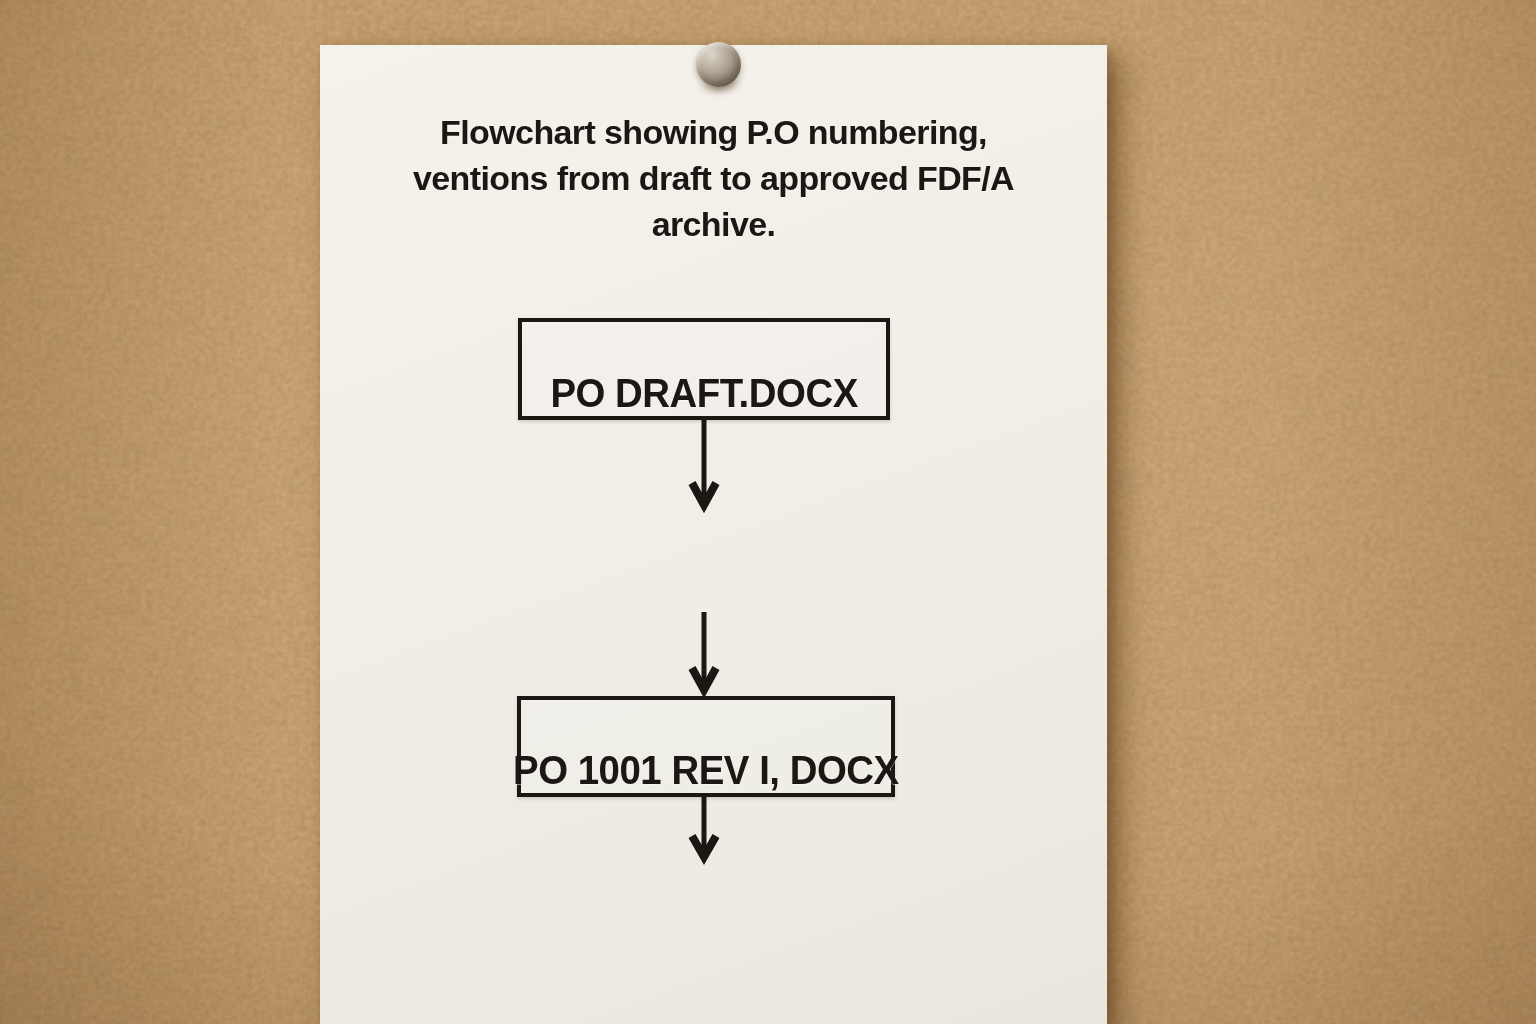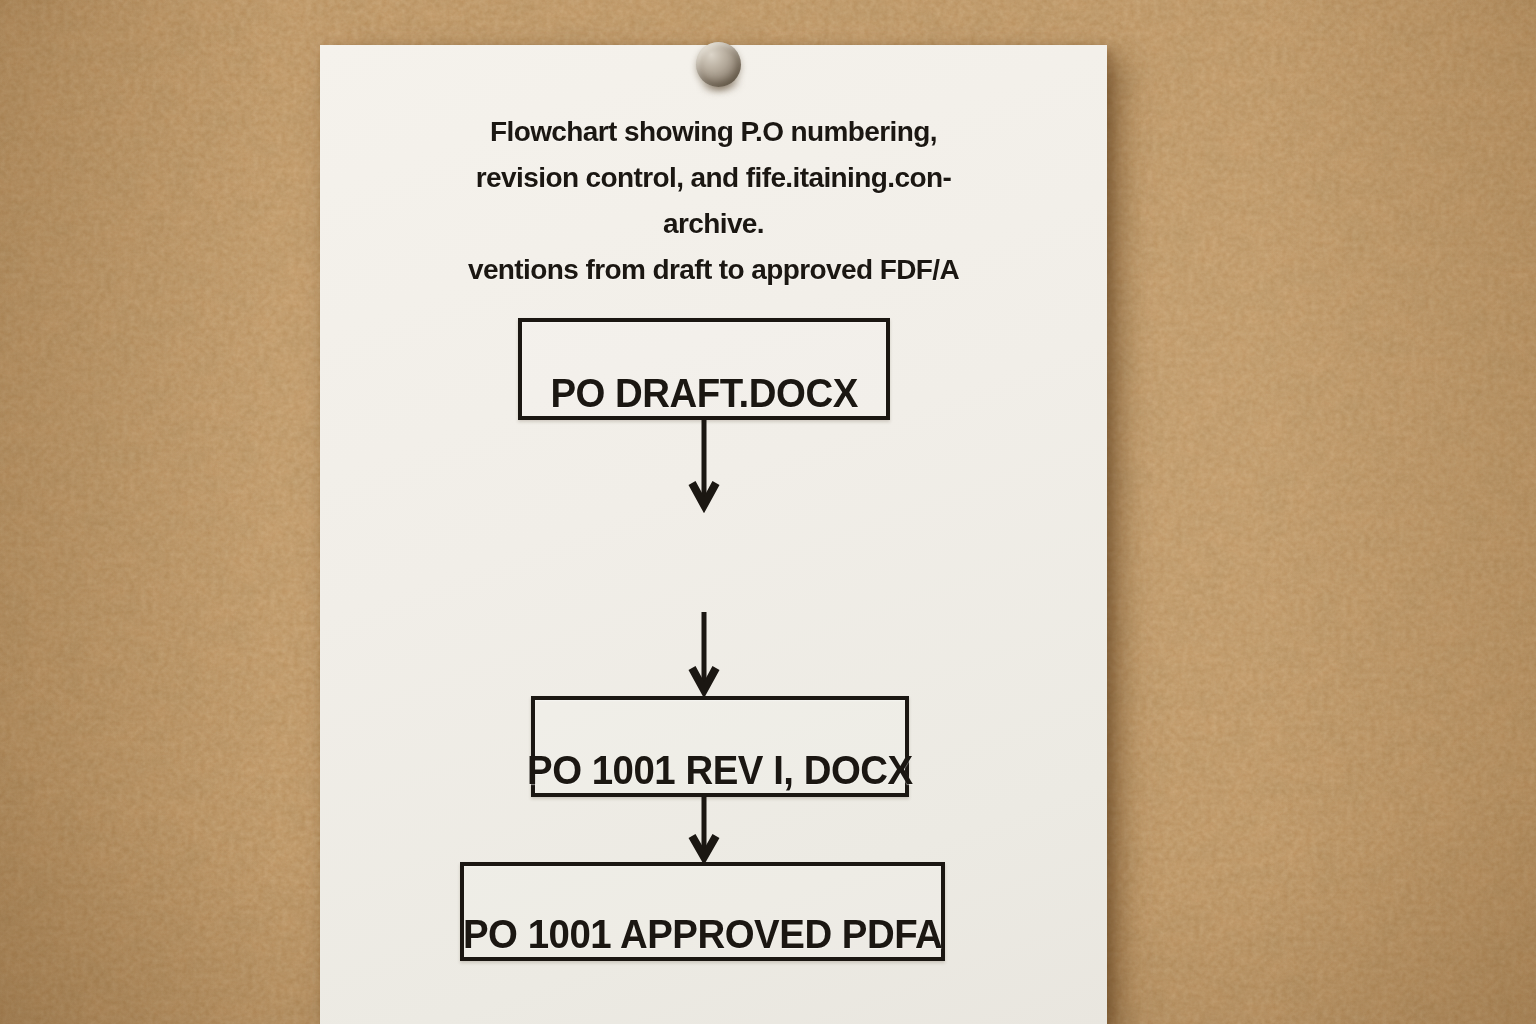--- a/index.html
+++ b/index.html
@@ -28,37 +28,37 @@
     transform:rotate(-6deg);
   }
   .pin{
     position:absolute;left:376px;top:-3px;width:45px;height:45px;border-radius:50%;
     background:radial-gradient(circle at 34% 28%, #dcd5c9 0%, #bcb2a3 30%, #998d7e 62%, #776c5d 88%, #655b4d 100%);
     box-shadow:inset -3px -5px 8px rgba(60,48,32,0.45), inset 2px 3px 5px rgba(255,252,244,0.65), 0 3px 6px rgba(70,48,20,0.35);
   }
   .title{
     position:absolute;left:0;top:64px;width:100%;
     text-align:center;color:#1b1712;
-    font-size:28px;line-height:46px;font-weight:700;letter-spacing:-0.6px;
+    font-size:34px;line-height:46px;font-weight:700;letter-spacing:-0.6px;
     text-shadow:0 1px 1px rgba(255,255,255,0.55);
   }
   .title span{display:block;}
   .node{
     position:absolute;display:flex;align-items:flex-end;justify-content:center;
     border:4px solid #1b1712;background:rgba(255,255,255,0.10);
     box-shadow:0 2px 3px rgba(60,45,20,0.18), inset 0 1px 2px rgba(255,255,255,0.4);
   }
   .node span{
     color:#1b1712;font-weight:700;font-size:40px;letter-spacing:-0.5px;white-space:nowrap;
     transform:scaleX(0.96);
     text-shadow:0 1px 1px rgba(255,255,255,0.5);
   }
   .node1{left:198px;top:273px;width:364px;height:94px;}
   .node2{left:198px;top:465px;width:364px;height:95px;}
-  .node3{left:211px;top:651px;width:370px;height:93px;}
+  .node3{left:197px;top:651px;width:370px;height:93px;}
   .node4{left:140px;top:817px;width:477px;height:91px;}
   .arrow{position:absolute;overflow:visible;}
   .a1{left:362px;top:374px;}
   .a2{left:362px;top:567px;}
   .a3{left:362px;top:751px;}
   .arrow line{stroke:#1b1712;stroke-width:5;}
   .arrow path{stroke:#1b1712;stroke-width:8;fill:none;stroke-linejoin:miter;}
 </style>
 </head>
 <body>
@@ -88,23 +88,22 @@
 
   <div class="vignette"></div>
 
   <div class="paper">
 
     <div class="pin-shadow"></div>
     <div class="pin"></div>
 
     <div class="title">
       <span>Flowchart showing P.O numbering,</span>
-      <span>revision control, and fife.itaining.con-</span>
+      <span>ventions from draft to approved FDF/A</span>
       <span>archive.</span>
-      <span>ventions from draft to approved FDF/A</span>
     </div>
 
     <div class="node node1">
       <span>PO DRAFT.DOCX</span>
     </div>
 
     <svg class="arrow a1" width="44" height="90">
       <line x1="22" y1="0" x2="22" y2="82"></line>
       <path d="M10 64 L22 86 L34 64"></path>
     </svg>
@@ -117,18 +116,15 @@
 
     <div class="node node3">
       <span>PO 1001 REV I, DOCX</span>
     </div>
 
     <svg class="arrow a3" width="44" height="65">
       <line x1="22" y1="0" x2="22" y2="57"></line>
       <path d="M10 40 L22 61 L34 40"></path>
     </svg>
 
-    <div class="node node4">
-      <span>PO 1001 APPROVED PDFA</span>
-    </div>
 
   </div>
 </div>
 
 </body></html>

